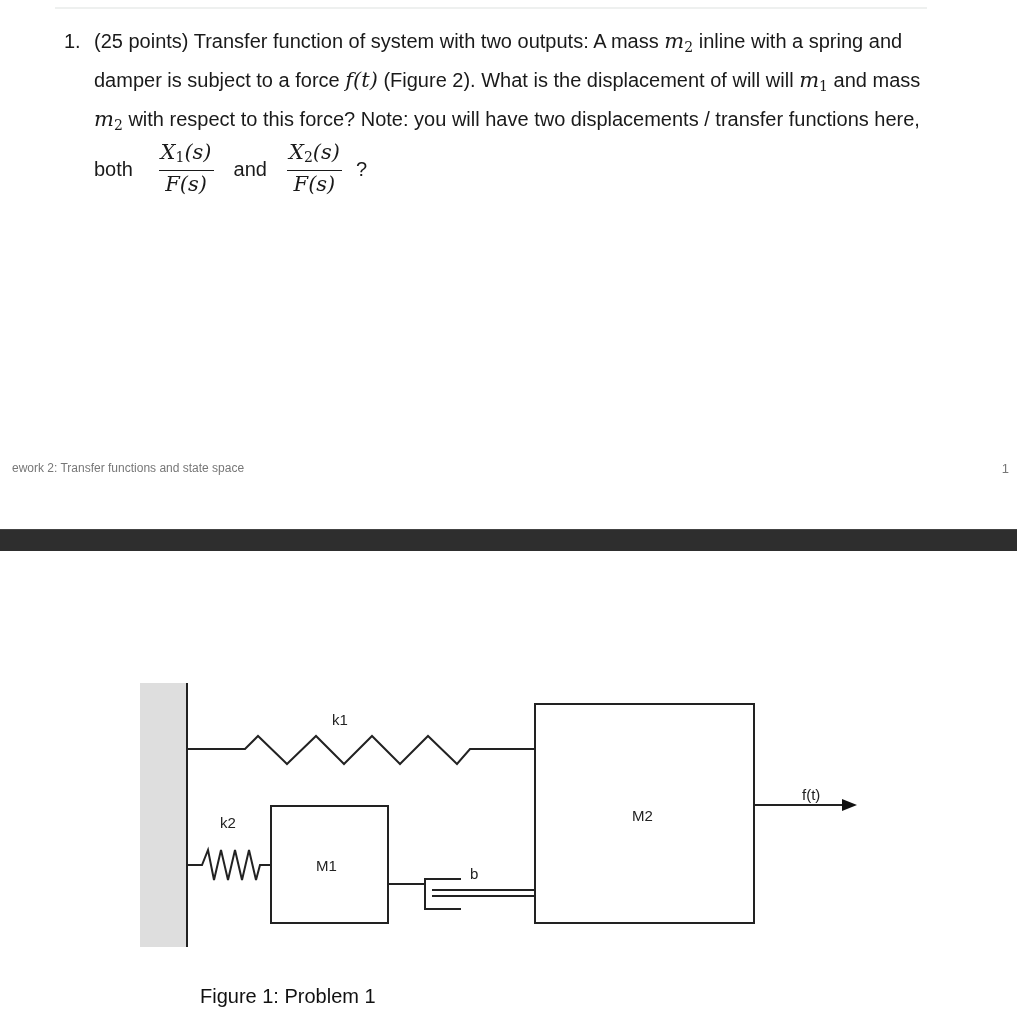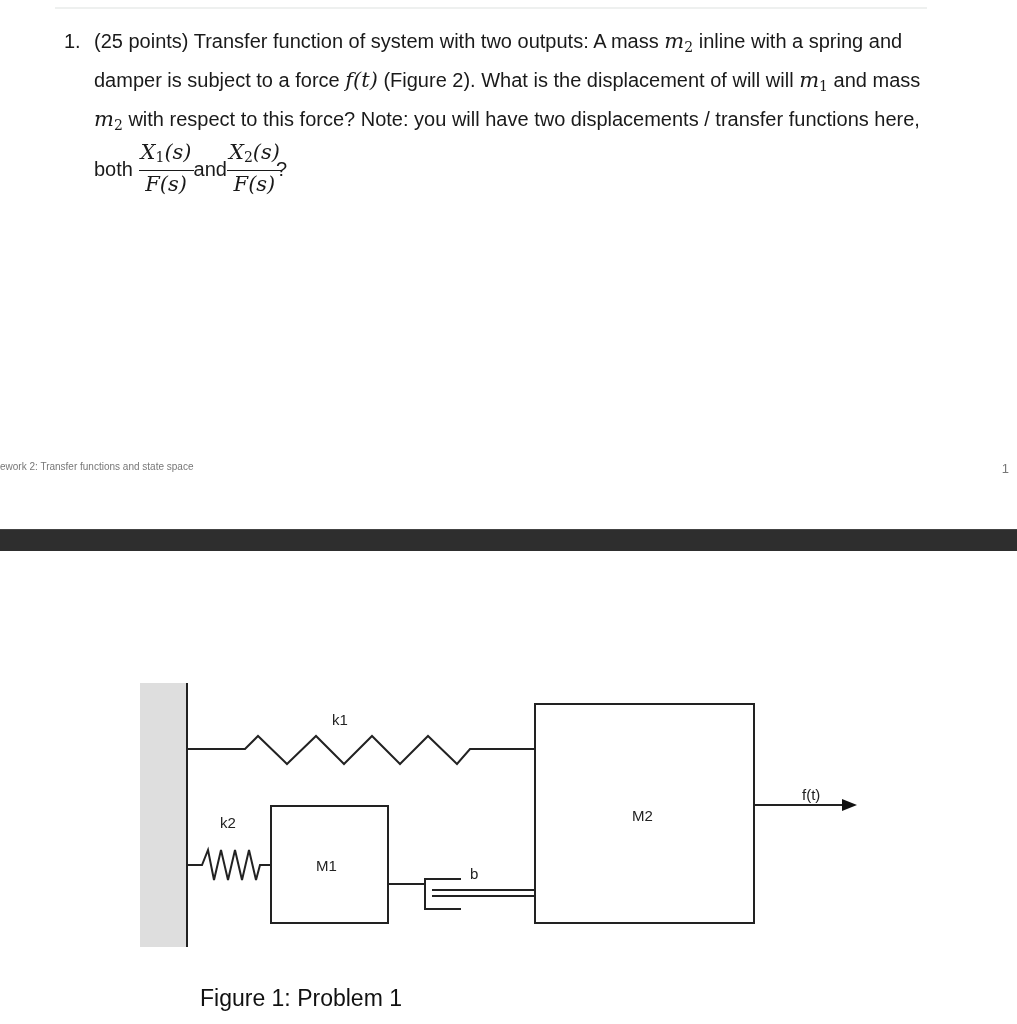--- a/index.html
+++ b/index.html
@@ -4,29 +4,29 @@
 <style>
   html, body { margin:0; padding:0; background:#ffffff; }
   body { width:1017px; height:1024px; position:relative; overflow:hidden; font-family:"Liberation Sans", sans-serif; color:#1a1a1a; }
   .top-rule { position:absolute; left:55px; top:7px; width:872px; height:2px; background:#eef0ef; }
   .problem { position:absolute; left:64px; top:25px; width:870px; font-size:20px; line-height:33px; }
   .problem .num { position:absolute; left:0; top:0; }
   .problem .body { margin-left:30px; }
   .problem b { font-weight:normal; }
   .math { font-family:"DejaVu Serif", serif; font-style:italic; font-size:21px; }
   .math sub { font-style:normal; font-size:14px; vertical-align:-4px; }
-  .frac { display:inline-block; vertical-align:middle; text-align:center; margin:0 0; position:relative; top:-3px; }
+  .frac { display:inline-block; vertical-align:middle; text-align:center; margin:0 20px; position:relative; top:-3px; }
   .frac .n, .frac .d { display:block; font-family:"DejaVu Serif", serif; font-style:italic; font-size:21px; line-height:26px; padding:0 2px; }
   .frac .n sub { font-style:normal; font-size:14px; vertical-align:-3px; }
   .frac .bar { display:block; height:1px; background:#1a1a1a; }
-  .footer-left { position:absolute; left:0; top:461px; font-size:10px; color:#777; }
+  .footer-left { position:absolute; left:12px; top:461px; font-size:12px; color:#777; }
   .footer-right { position:absolute; right:8px; top:461px; font-size:13px; color:#777; }
   .dark-band { position:absolute; left:0; top:529px; width:1017px; height:21px; background:#2e2e2e; border-top:1px solid #444; }
   .figure { position:absolute; left:0; top:560px; width:1017px; height:430px; }
-  .caption { position:absolute; left:200px; top:985px; font-size:23px; color:#111; }
+  .caption { position:absolute; left:200px; top:985px; font-size:20px; color:#111; }
   svg text { font-family:"Liberation Sans", sans-serif; font-size:15px; fill:#222; }
 </style>
 </head>
 <body>
 
 <div class="top-rule"></div>
 
 <div class="problem">
   <span class="num">1.</span>
   <div class="body">

